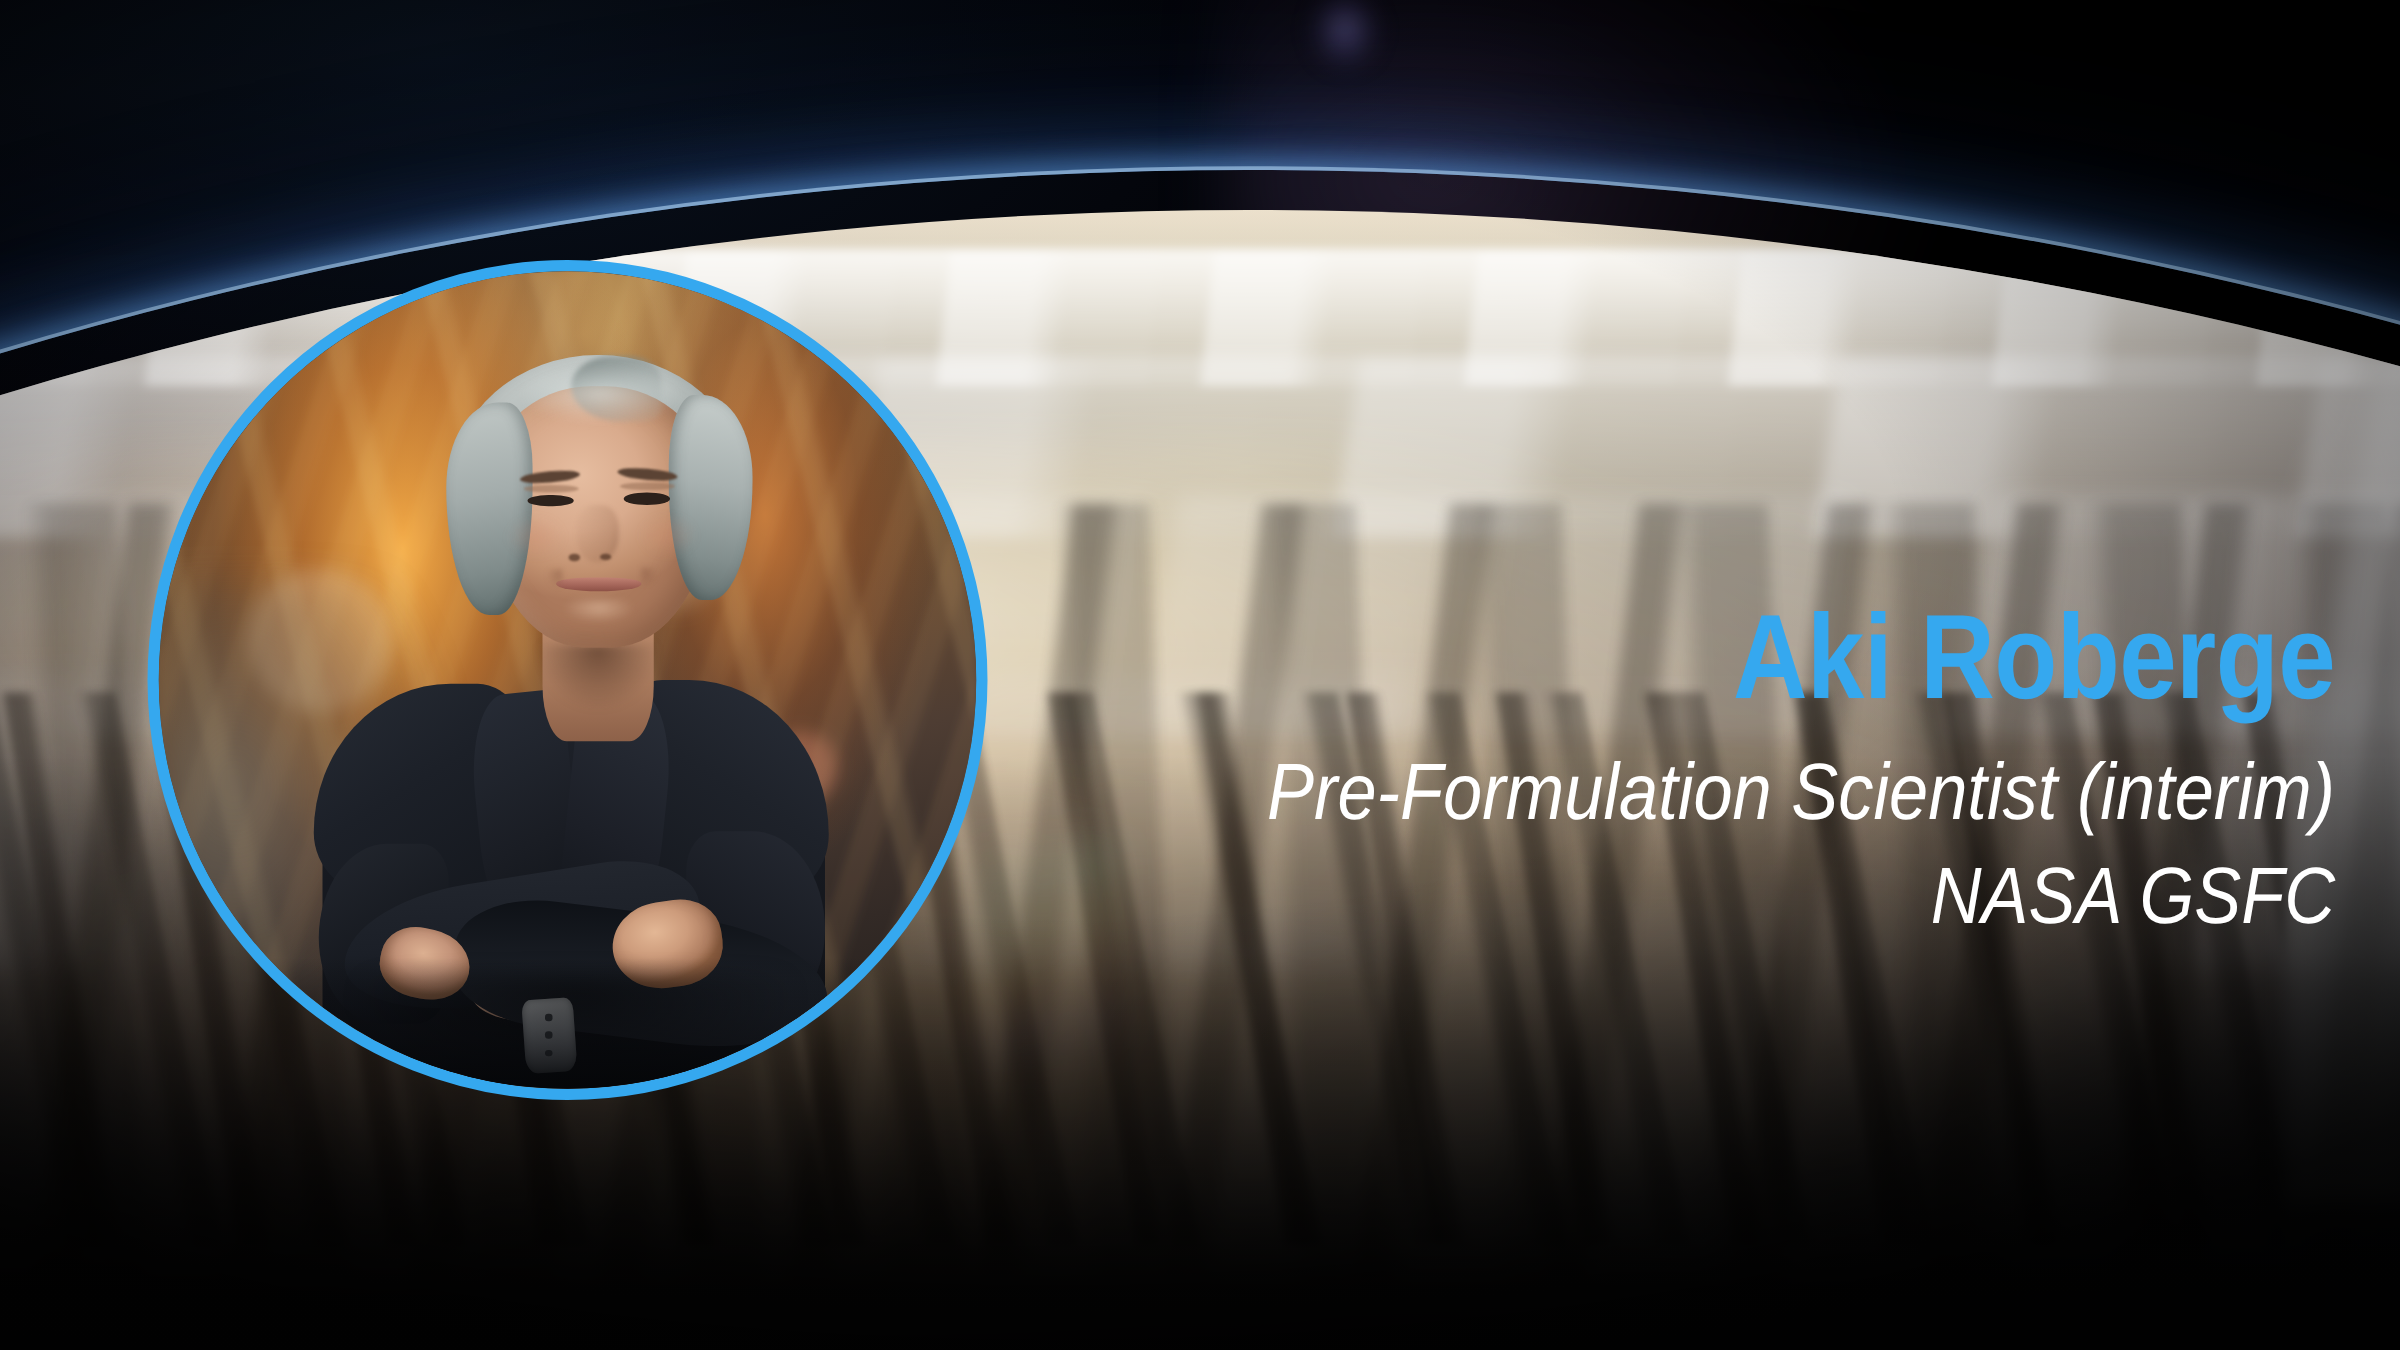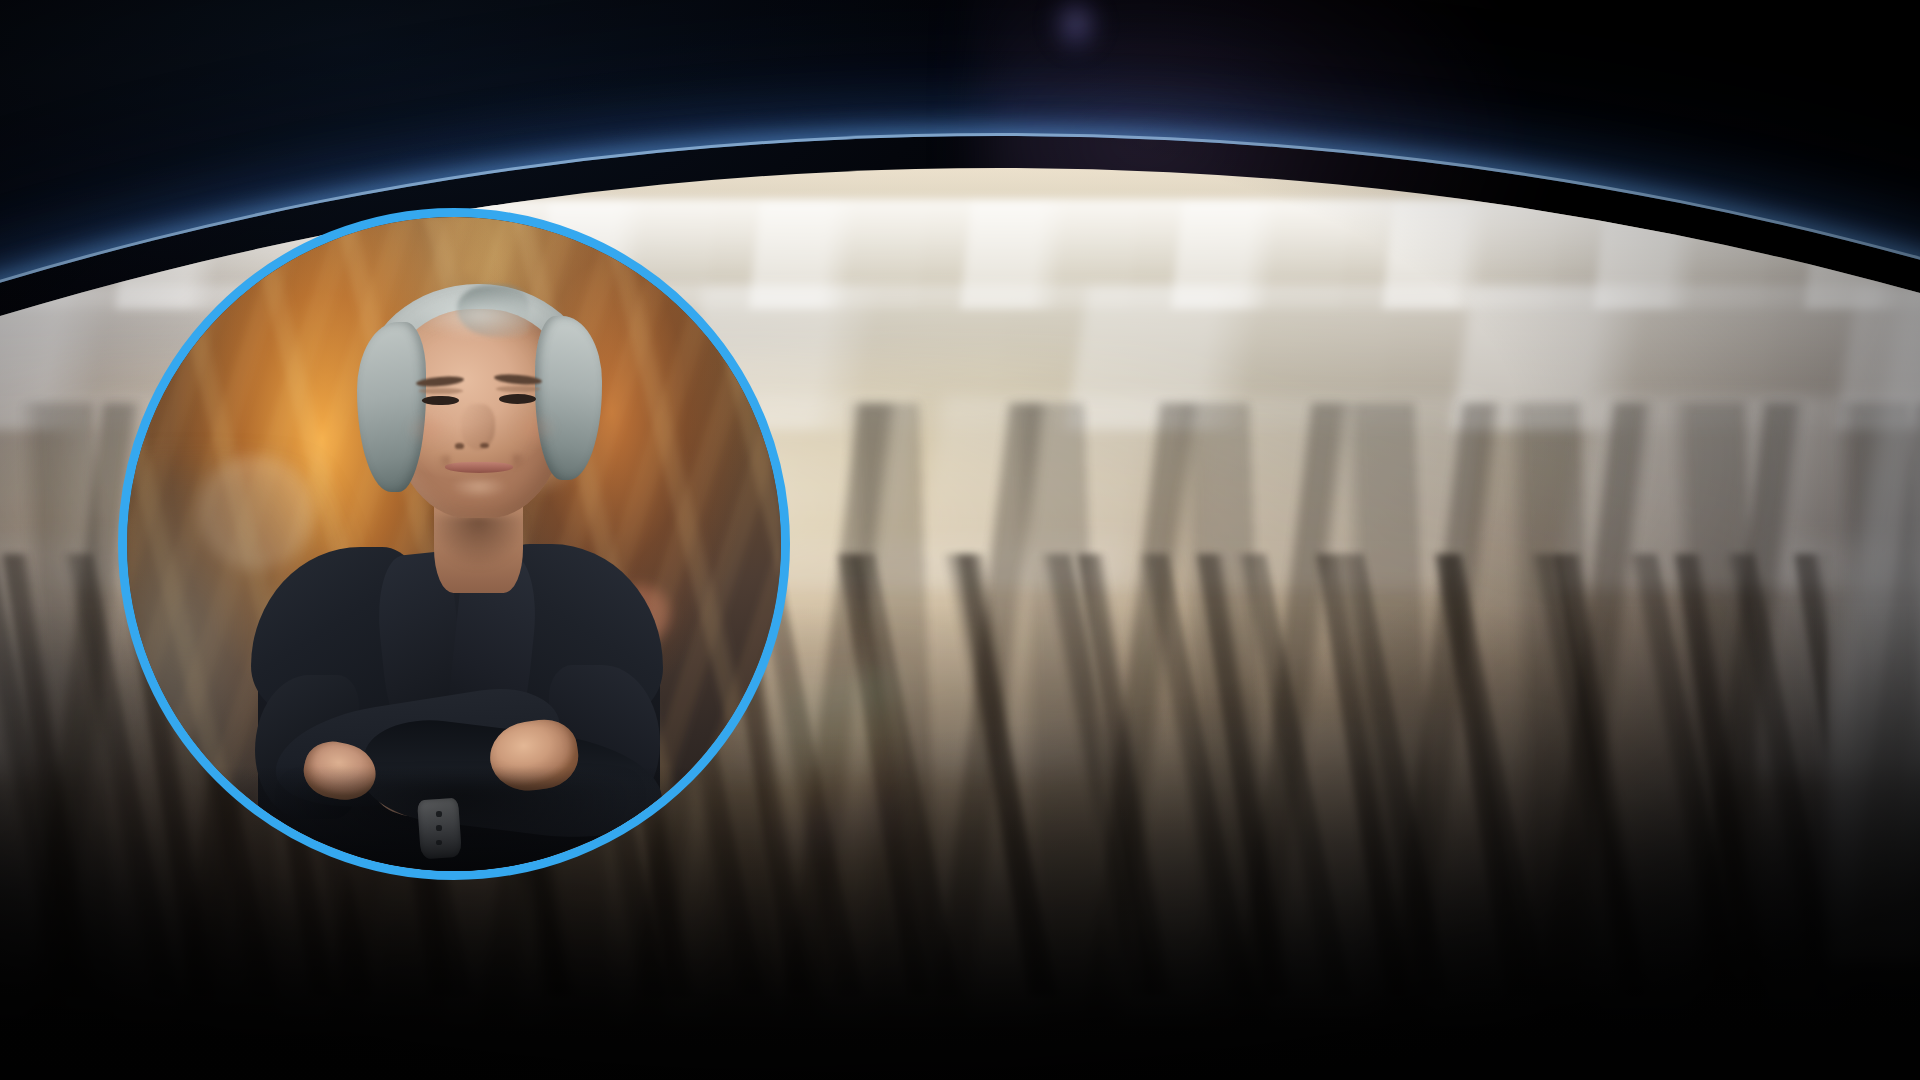--- a/index.html
+++ b/index.html
@@ -669,14 +669,19 @@
         <div class="watch-hole wh1"></div>
         <div class="watch-hole wh2"></div>
         <div class="watch-hole wh3"></div>
         <div class="arm-shadow"></div>
       </div>
 
       <div class="portrait-fade"></div>
     </div>
   </div>
 
+  <div class="textblock">
+    <div class="speaker-name">Aki Roberge</div>
+    <div class="speaker-role">Pre-Formulation Scientist (interim)</div>
+    <div class="speaker-org">NASA GSFC</div>
+  </div>
 
 </div>
 
 </body></html>

